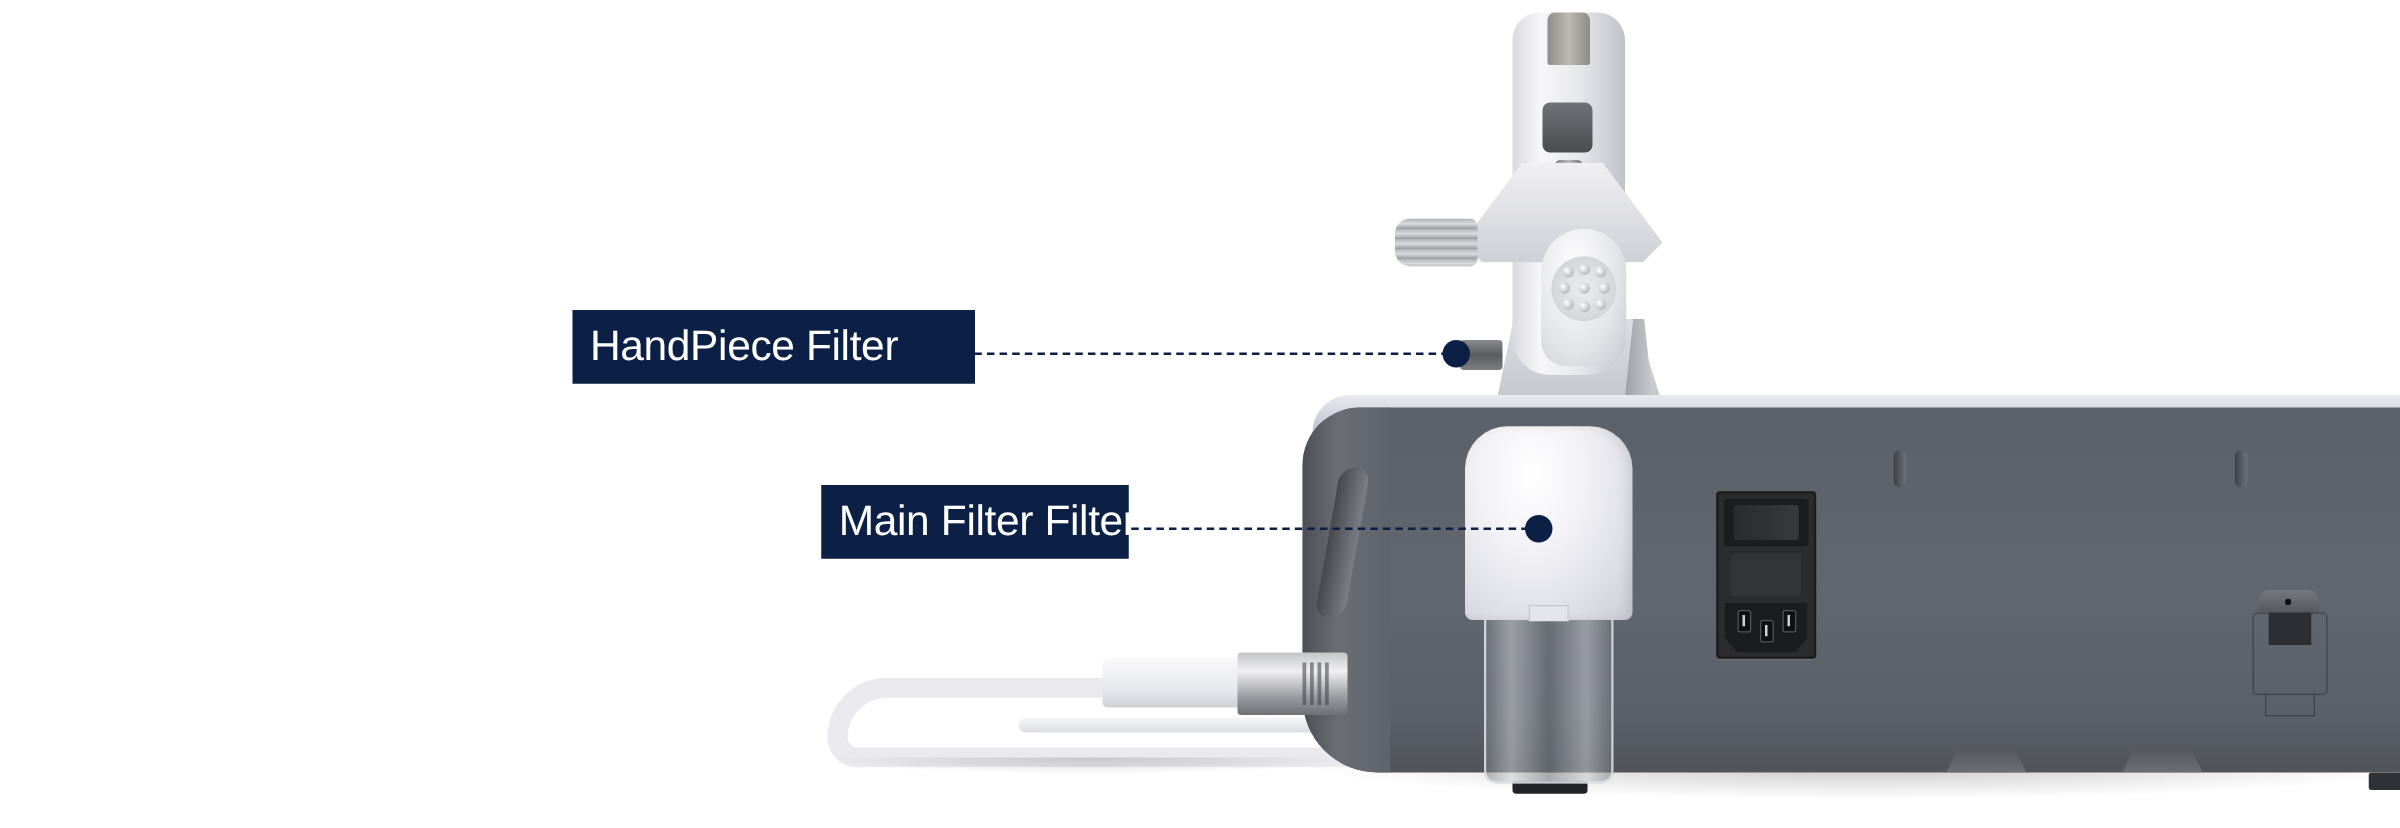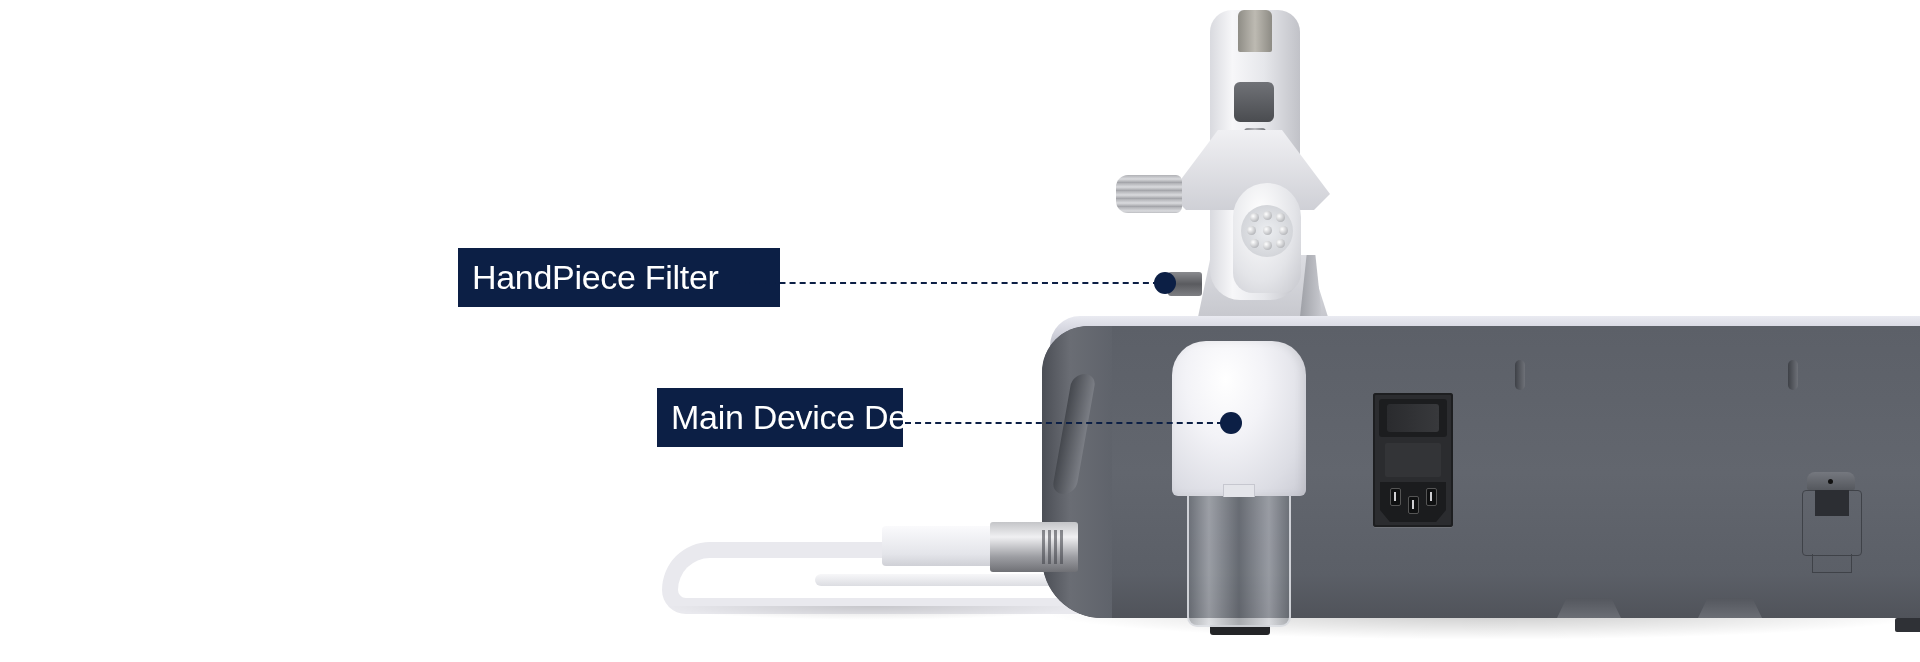--- a/index.html
+++ b/index.html
@@ -336,15 +336,15 @@
 <div class="abs filter-cup"></div>
 <div class="abs cup-base"></div>
 <div class="abs filter-cap">
   <div class="filter-tab"></div>
 </div>
 
 <div class="callout-label" style="left:458px;top:248px;width:322px;">HandPiece Filter</div>
 <div class="leader" style="left:729px;top:282px;width:430px;"></div>
 <div class="marker" style="left:1154px;top:272px;"></div>
 
-<div class="callout-label" style="left:657px;top:388px;width:246px;">Main Device Device</div>
+<div class="callout-label" style="left:657px;top:388px;width:246px;">Main Filter Filter</div>
 <div class="leader" style="left:905px;top:422px;width:318px;"></div>
 <div class="marker" style="left:1220px;top:412px;"></div>
 
 </body></html>

